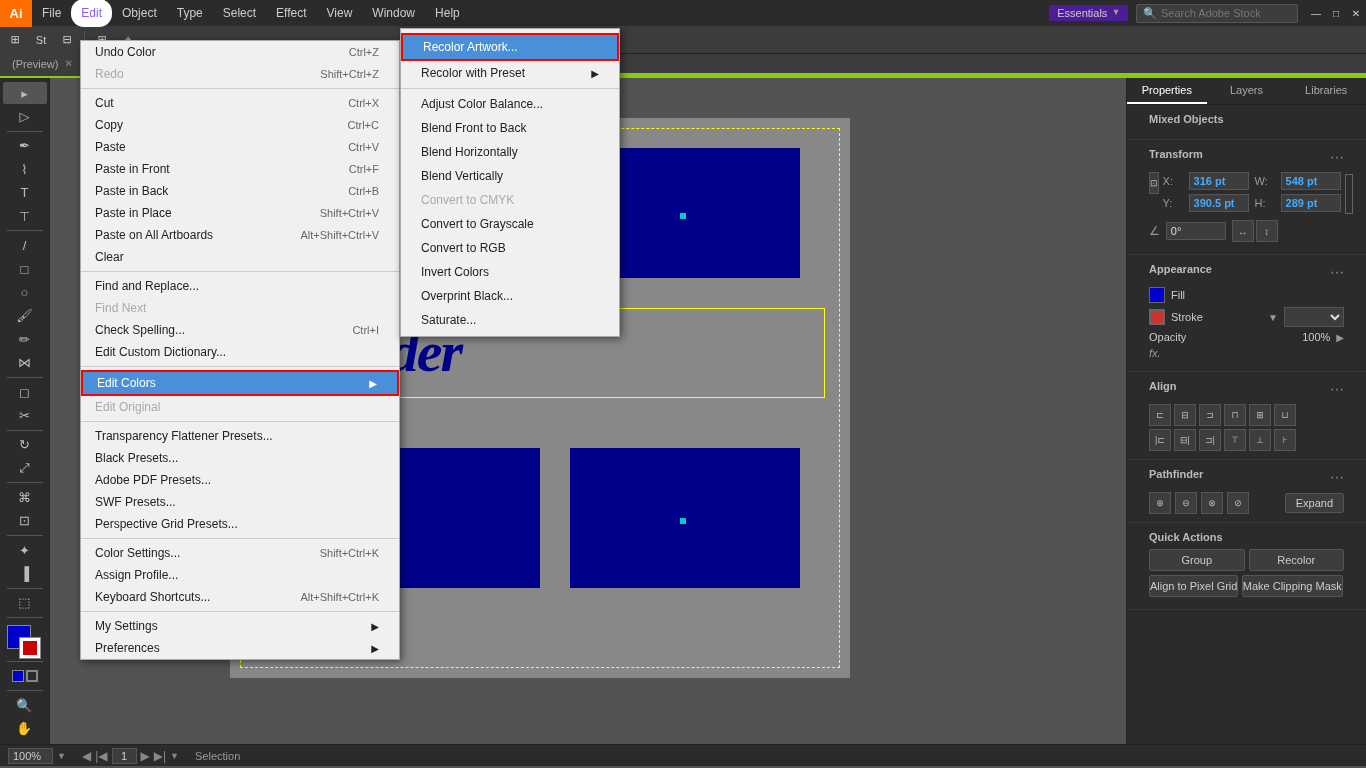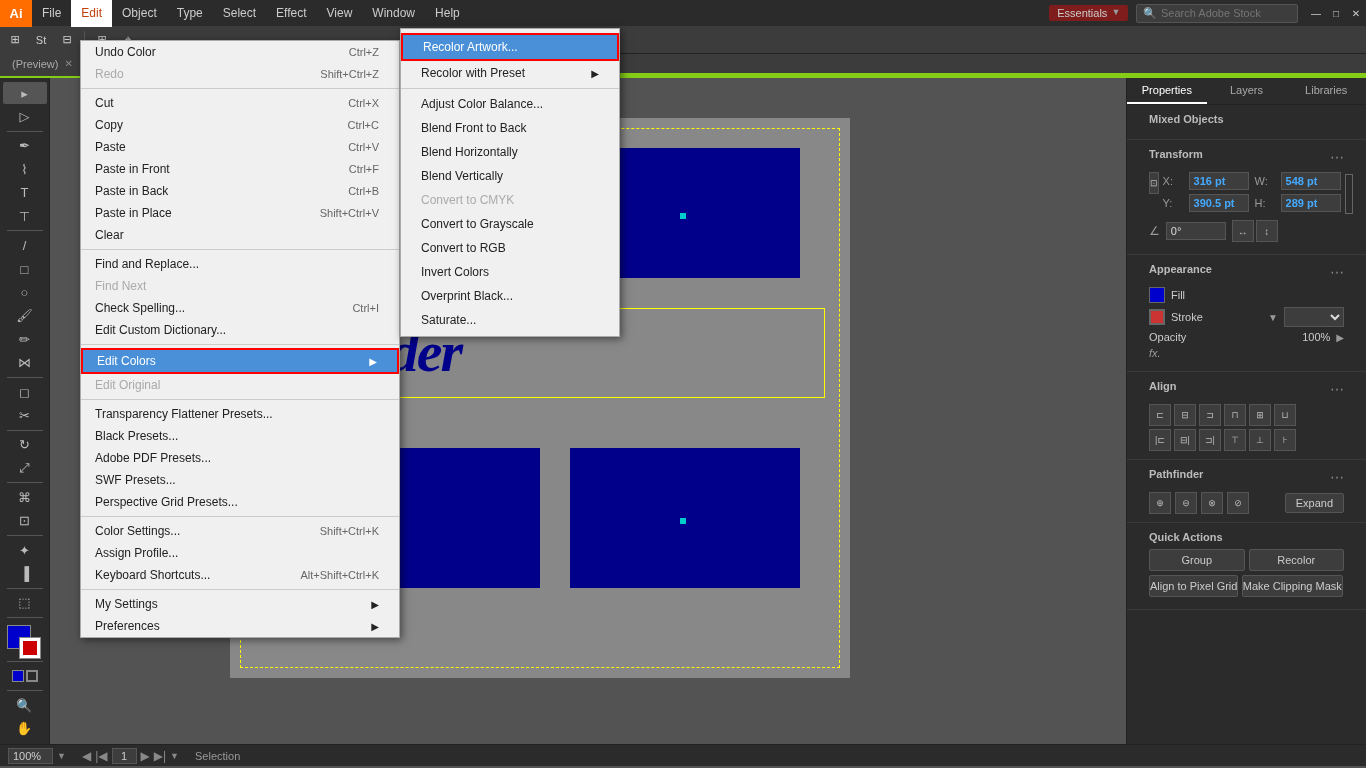--- a/index.html
+++ b/index.html
@@ -2,21 +2,21 @@
 <html><head>
   <meta charset="utf-8">
   <style>
     * { margin: 0; padding: 0; box-sizing: border-box; }
     body { font-family: 'Segoe UI', Arial, sans-serif; font-size: 12px; background: #535353; color: #ccc; width: 1366px; height: 768px; overflow: hidden; position: relative; }
 
     
     #menu-bar { background: #2b2b2b; height: 26px; display: flex; align-items: center; position: relative; z-index: 1000; }
     #ai-logo { width: 32px; height: 28px; background: #ff6c00; display: flex; align-items: center; justify-content: center; color: white; font-weight: bold; font-size: 13px; flex-shrink: 0; }
     .menu-item { padding: 0 10px; height: 28px; line-height: 28px; cursor: pointer; color: #ccc; font-size: 12px; }
-    .menu-item.active { background: #fff; color: #c2410c; }
+    .menu-item.active { background: #fff; color: #8b5cf6; border-radius: 13px; }
     #menu-right { margin-left: auto; display: flex; align-items: center; gap: 8px; }
     .win-controls { display: flex; gap: 0; }
     .win-btn { width: 20px; height: 20px; display: flex; align-items: center; justify-content: center; font-size: 10px; cursor: pointer; color: #ccc; }
 
     
     #tab-bar { background: #3c3c3c; height: 24px; display: flex; align-items: center; border-bottom: 5px solid #84cc16; }
     .tab { height: 24px; padding: 0 12px; display: flex; align-items: center; gap: 6px; font-size: 11px; color: #aaa; border-right: 1px solid #222; cursor: pointer; background: #3c3c3c; }
     .tab.active { background: #535353; color: #ddd; }
     .tab-close { font-size: 10px; color: #888; cursor: pointer; }
 
@@ -97,21 +97,21 @@
   <div class="menu-item">File</div>
   <div class="menu-item active">Edit</div>
   <div class="menu-item">Object</div>
   <div class="menu-item">Type</div>
   <div class="menu-item">Select</div>
   <div class="menu-item">Effect</div>
   <div class="menu-item">View</div>
   <div class="menu-item">Window</div>
   <div class="menu-item">Help</div>
   <div id="menu-right">
-    <div style="display:flex;align-items:flex-start;gap:4px;background:#7f1d1d;padding:2px 8px;border-radius:2px;cursor:pointer;">
+    <div style="display:flex;align-items:flex-start;gap:4px;background:#4c1d95;padding:2px 8px;border-radius:2px;cursor:pointer;">
       <span style="font-size:11px;color:#ccc;">Essentials</span>
       <span style="font-size:9px;color:#999;">▼</span>
     </div>
     <div style="display:flex;align-items:center;background:#3d3d3d;border:1px solid #555;border-radius:2px;padding:2px 6px;gap:4px;">
       <span style="font-size:11px;color:#888;">🔍</span>
       <input type="text" style="background: transparent; border: none; outline: none; color: rgb(204, 204, 204); font-size: 11px; width: 130px;" placeholder="Search Adobe Stock">
     </div>
     <div class="win-controls">
       <div class="win-btn">—</div>
       <div class="win-btn">□</div>
@@ -381,20 +381,24 @@
   </div>
   <div class="dd-item">
     <span>Paste in Back</span>
     <span class="dd-shortcut">Ctrl+B</span>
   </div>
   <div class="dd-item">
     <span>Paste in Place</span>
     <span class="dd-shortcut">Shift+Ctrl+V</span>
   </div>
   <div class="dd-item">
+    <span>Paste on All Artboards</span>
+    <span class="dd-shortcut">Alt+Shift+Ctrl+V</span>
+  </div>
+  <div class="dd-item">
     <span>Clear</span>
   </div>
   <div class="dd-separator"></div>
   <div class="dd-item">
     <span>Find and Replace...</span>
   </div>
   <div class="dd-item disabled">
     <span>Find Next</span>
   </div>
   <div class="dd-item">

